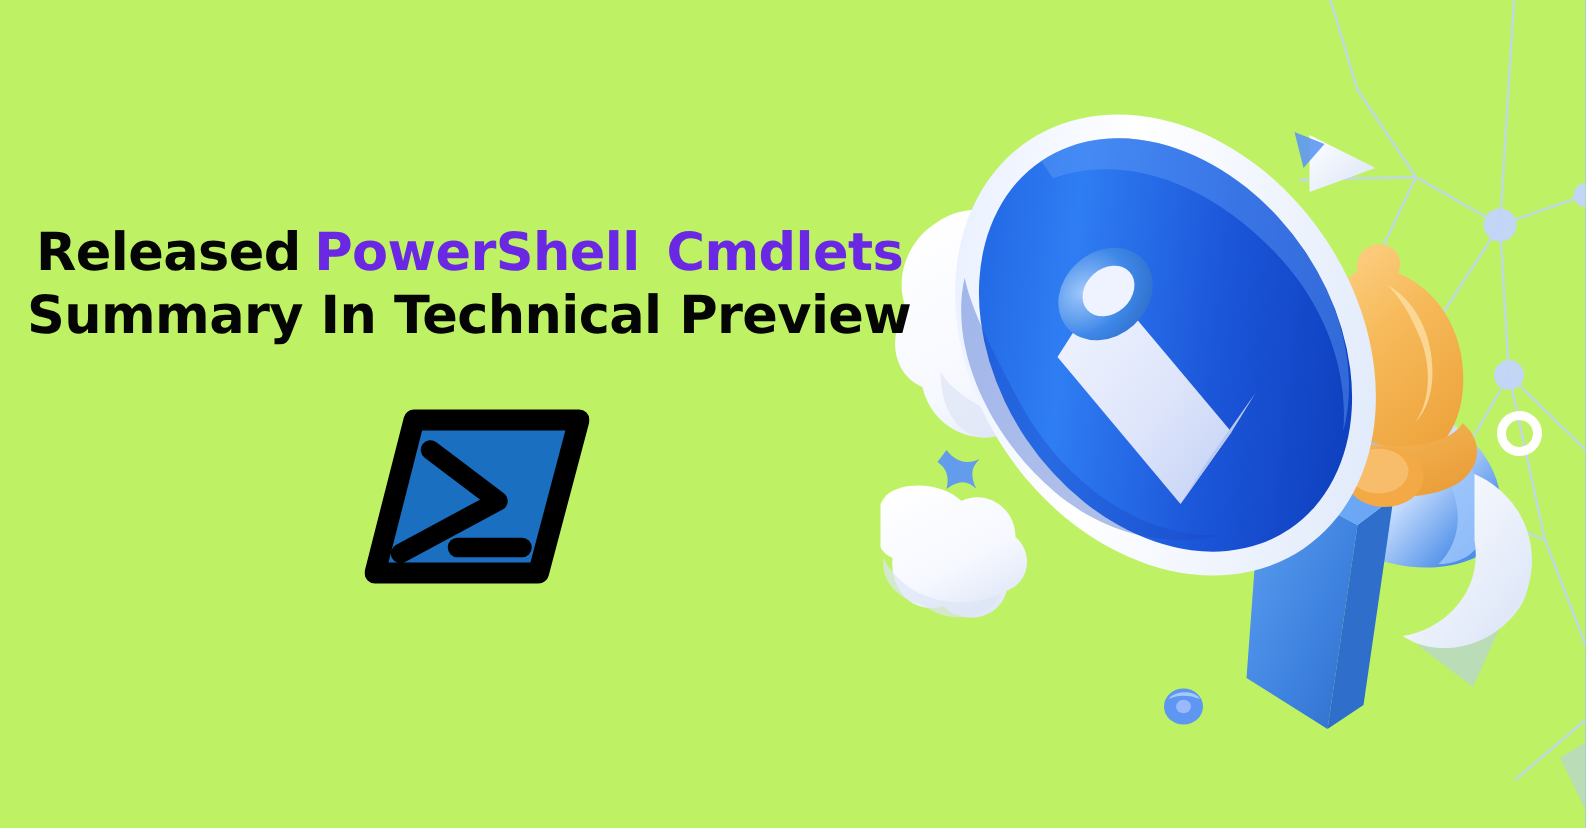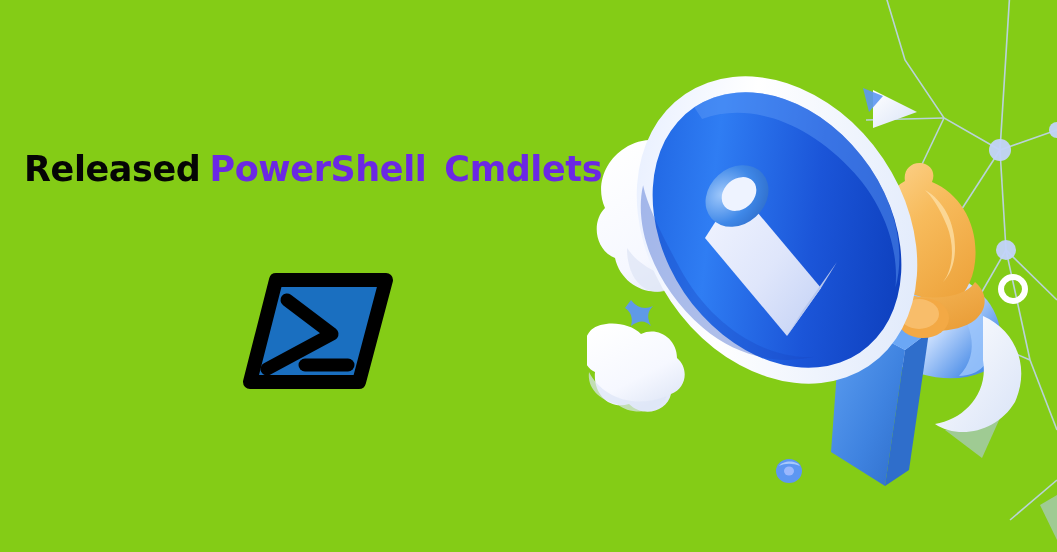--- a/index.html
+++ b/index.html
@@ -8,21 +8,21 @@
   body{
     font-family:"Liberation Sans", sans-serif;
     -webkit-font-smoothing:antialiased;
   }
 
   .banner{
     position:relative;
     width:1057px;
     height:552px;
     overflow:hidden;
-    background:#84cc16;
+    background:#bef264;
     padding-left:20px;
   }
 
   
   .mesh{ position:absolute; inset:0; width:100%; height:100%; pointer-events:none; }
 
   
   .illustration{
     position:absolute;
     right:0; top:0;
@@ -231,20 +231,21 @@
         <ellipse cx="202" cy="471" rx="13" ry="12" fill="#5d97f2"></ellipse>
         <ellipse cx="202" cy="471" rx="5" ry="4.5" fill="#9bb8fd"></ellipse>
         <path d="M192 466 C196 460 210 460 213 466 C206 463 198 463 192 466 Z" fill="#a8c9fb"></path>
       </g>
     </svg>
   </div>
 
   <div class="copy">
     <h1 class="headline">
       <span class="line1"><span>Released</span><span class="gap"></span><span class="accent">PowerShell</span><span class="gap"></span><span class="gap"></span><span class="accent">Cmdlets</span></span>
+      <span class="line2">Summary In Technical Preview</span>
     </h1>
   </div>
 
   <div class="ps-logo">
     <svg viewBox="0 0 150 118" aria-hidden="true">
 
       <path d="M33 8 L143 8 L116 110 L7 110 Z" fill="#1a6fc0" stroke="#000000" stroke-width="14" stroke-linejoin="round"></path>
 
       <path d="M44 28 L89 62 L24 97" fill="none" stroke="#000000" stroke-width="13" stroke-linecap="round" stroke-linejoin="round"></path>
 

